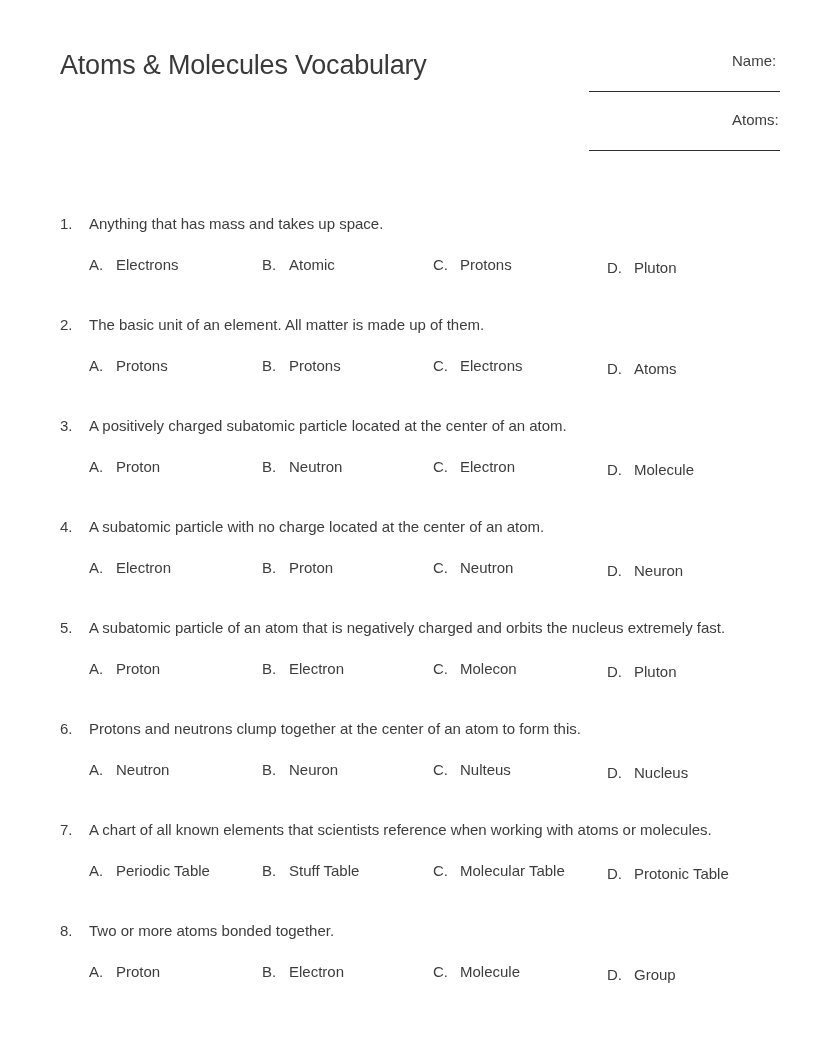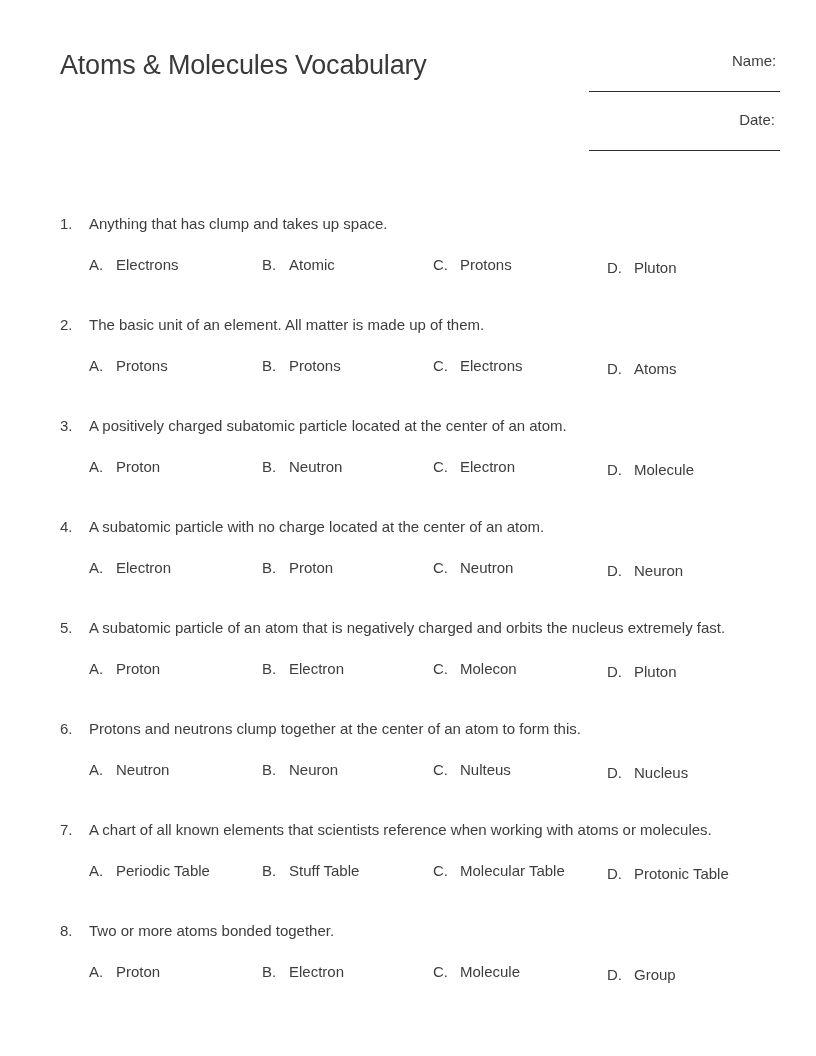--- a/index.html
+++ b/index.html
@@ -84,31 +84,31 @@
 <div class="page">
 
   <div class="header">
     <h1 class="title">Atoms &amp; Molecules Vocabulary</h1>
     <div class="name-date">
       <div class="nd-row">
         <span class="nd-label">Name:</span>
         <span class="nd-line"></span>
       </div>
       <div class="nd-row">
-        <span class="nd-label">Date:</span>
+        <span class="nd-label">Atoms:</span>
         <span class="nd-line"></span>
       </div>
     </div>
   </div>
 
   <div class="questions" id="questions">
   <div class="question">
     <div class="q-row">
       <span class="q-num">1.</span>
-      <span class="q-text">Anything that has clump and takes up space.</span>
+      <span class="q-text">Anything that has mass and takes up space.</span>
     </div>
     <div class="opts">
   <div class="opt">
     <span class="o-letter">A.</span>
     <span class="o-text">Electrons</span>
   </div>
 
   <div class="opt">
     <span class="o-letter">B.</span>
     <span class="o-text">Atomic</span>

